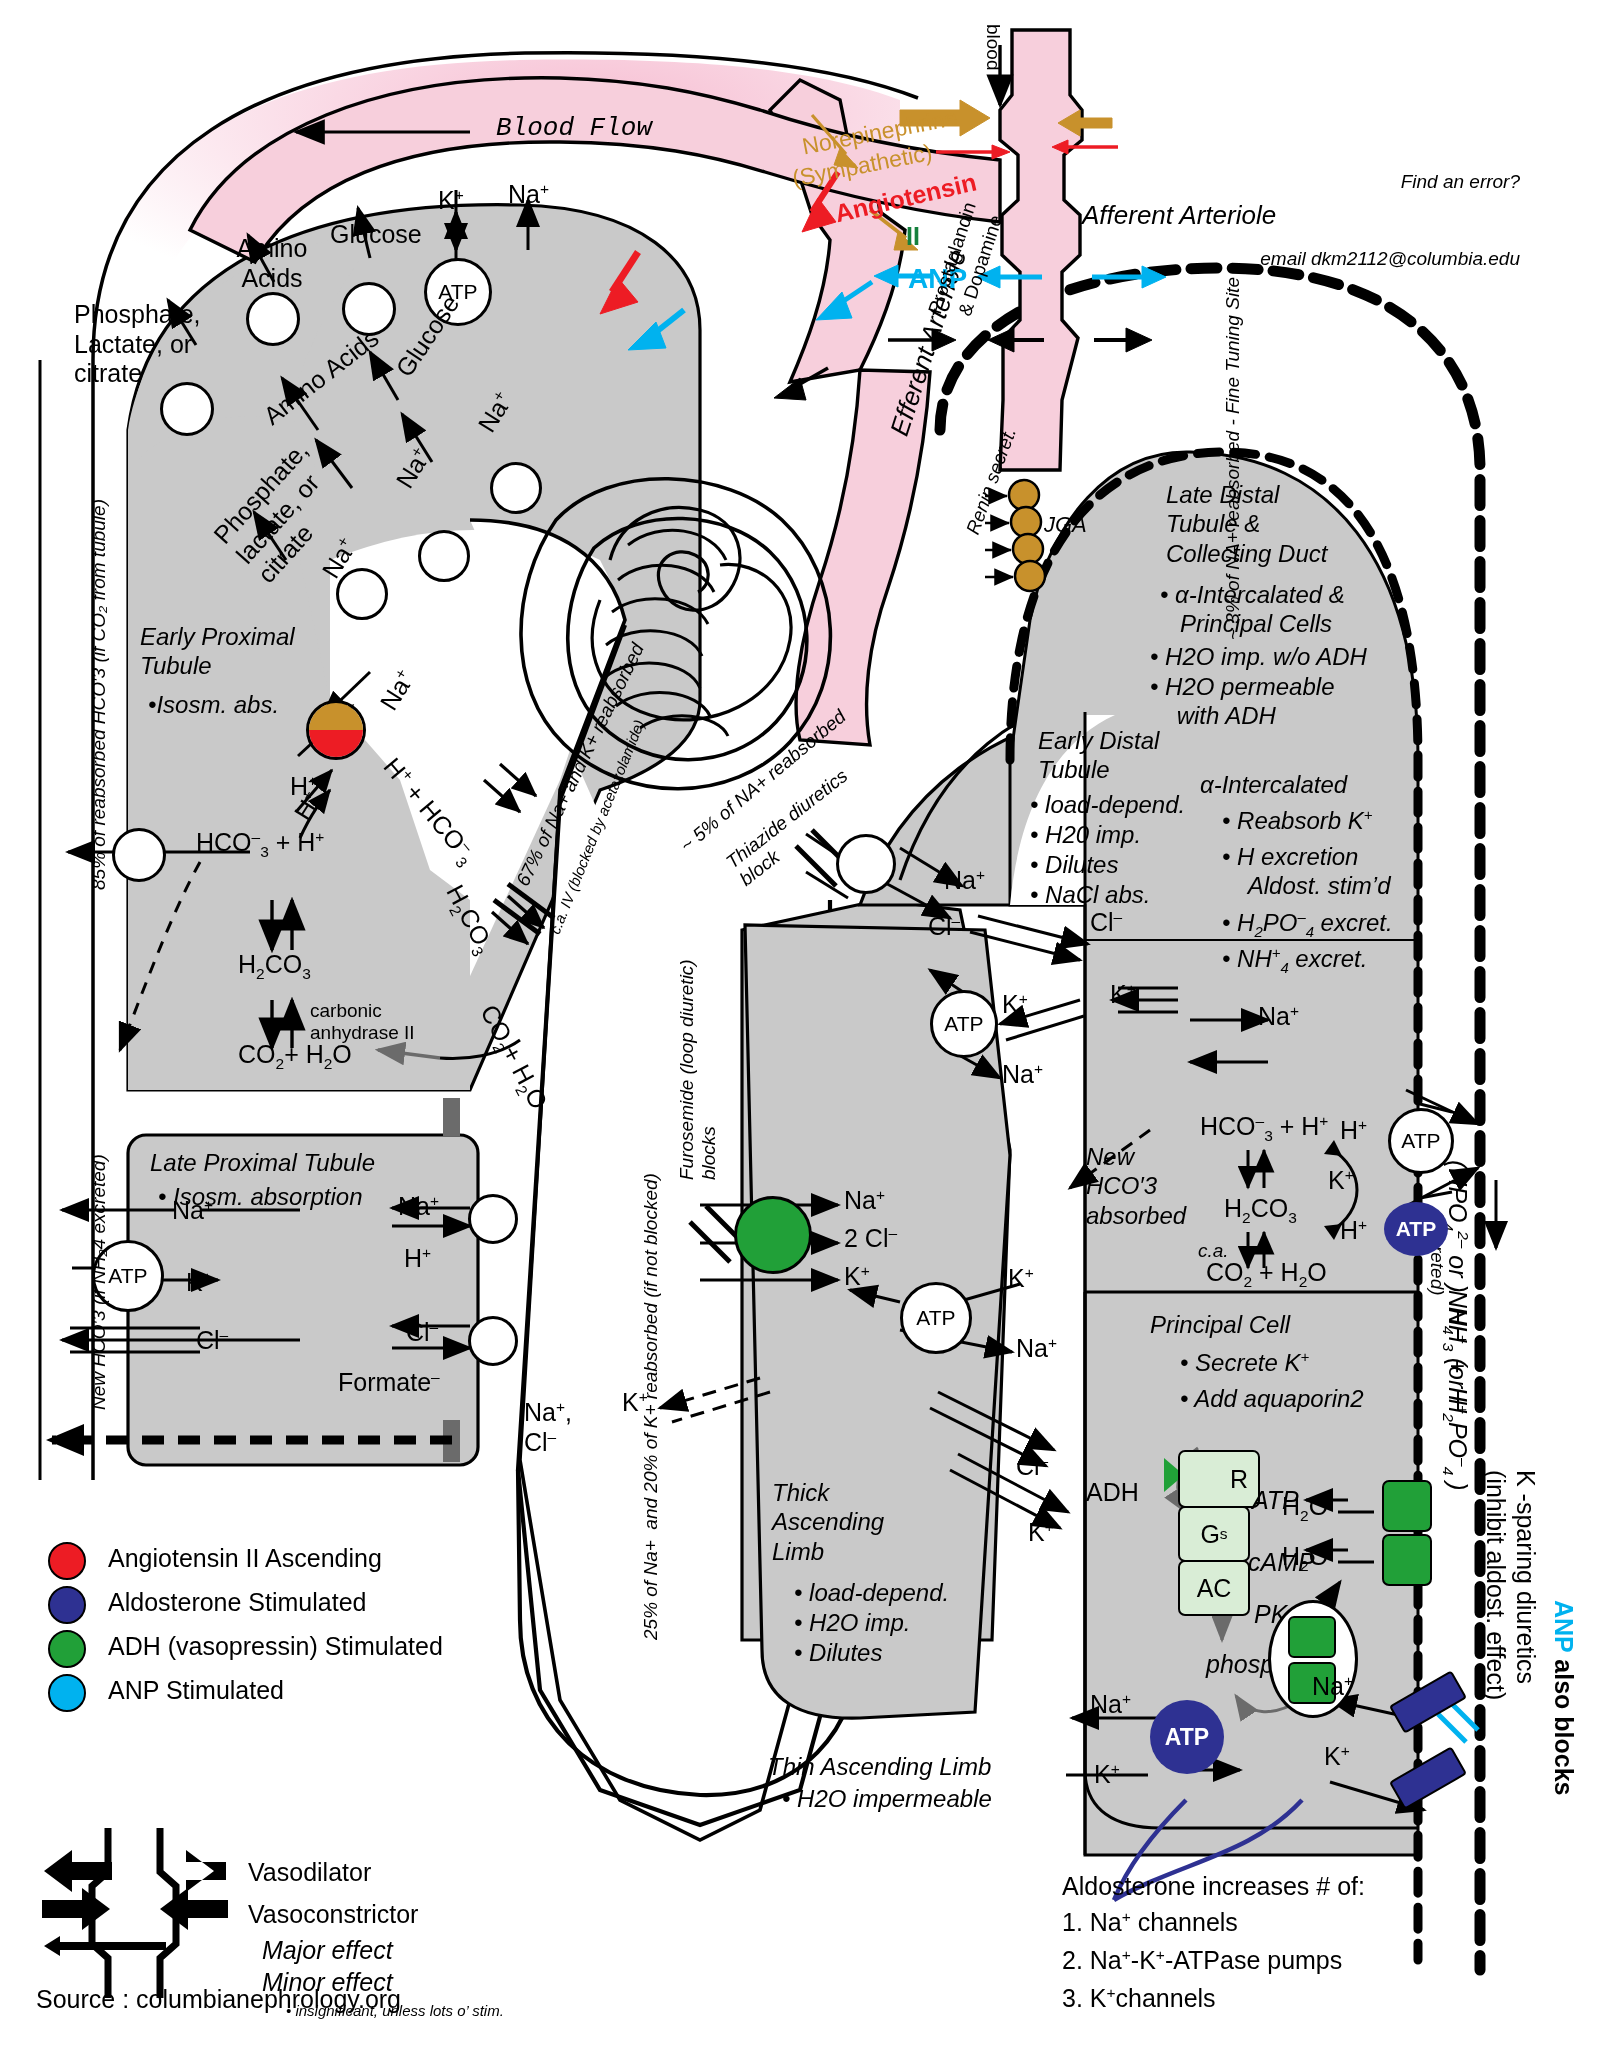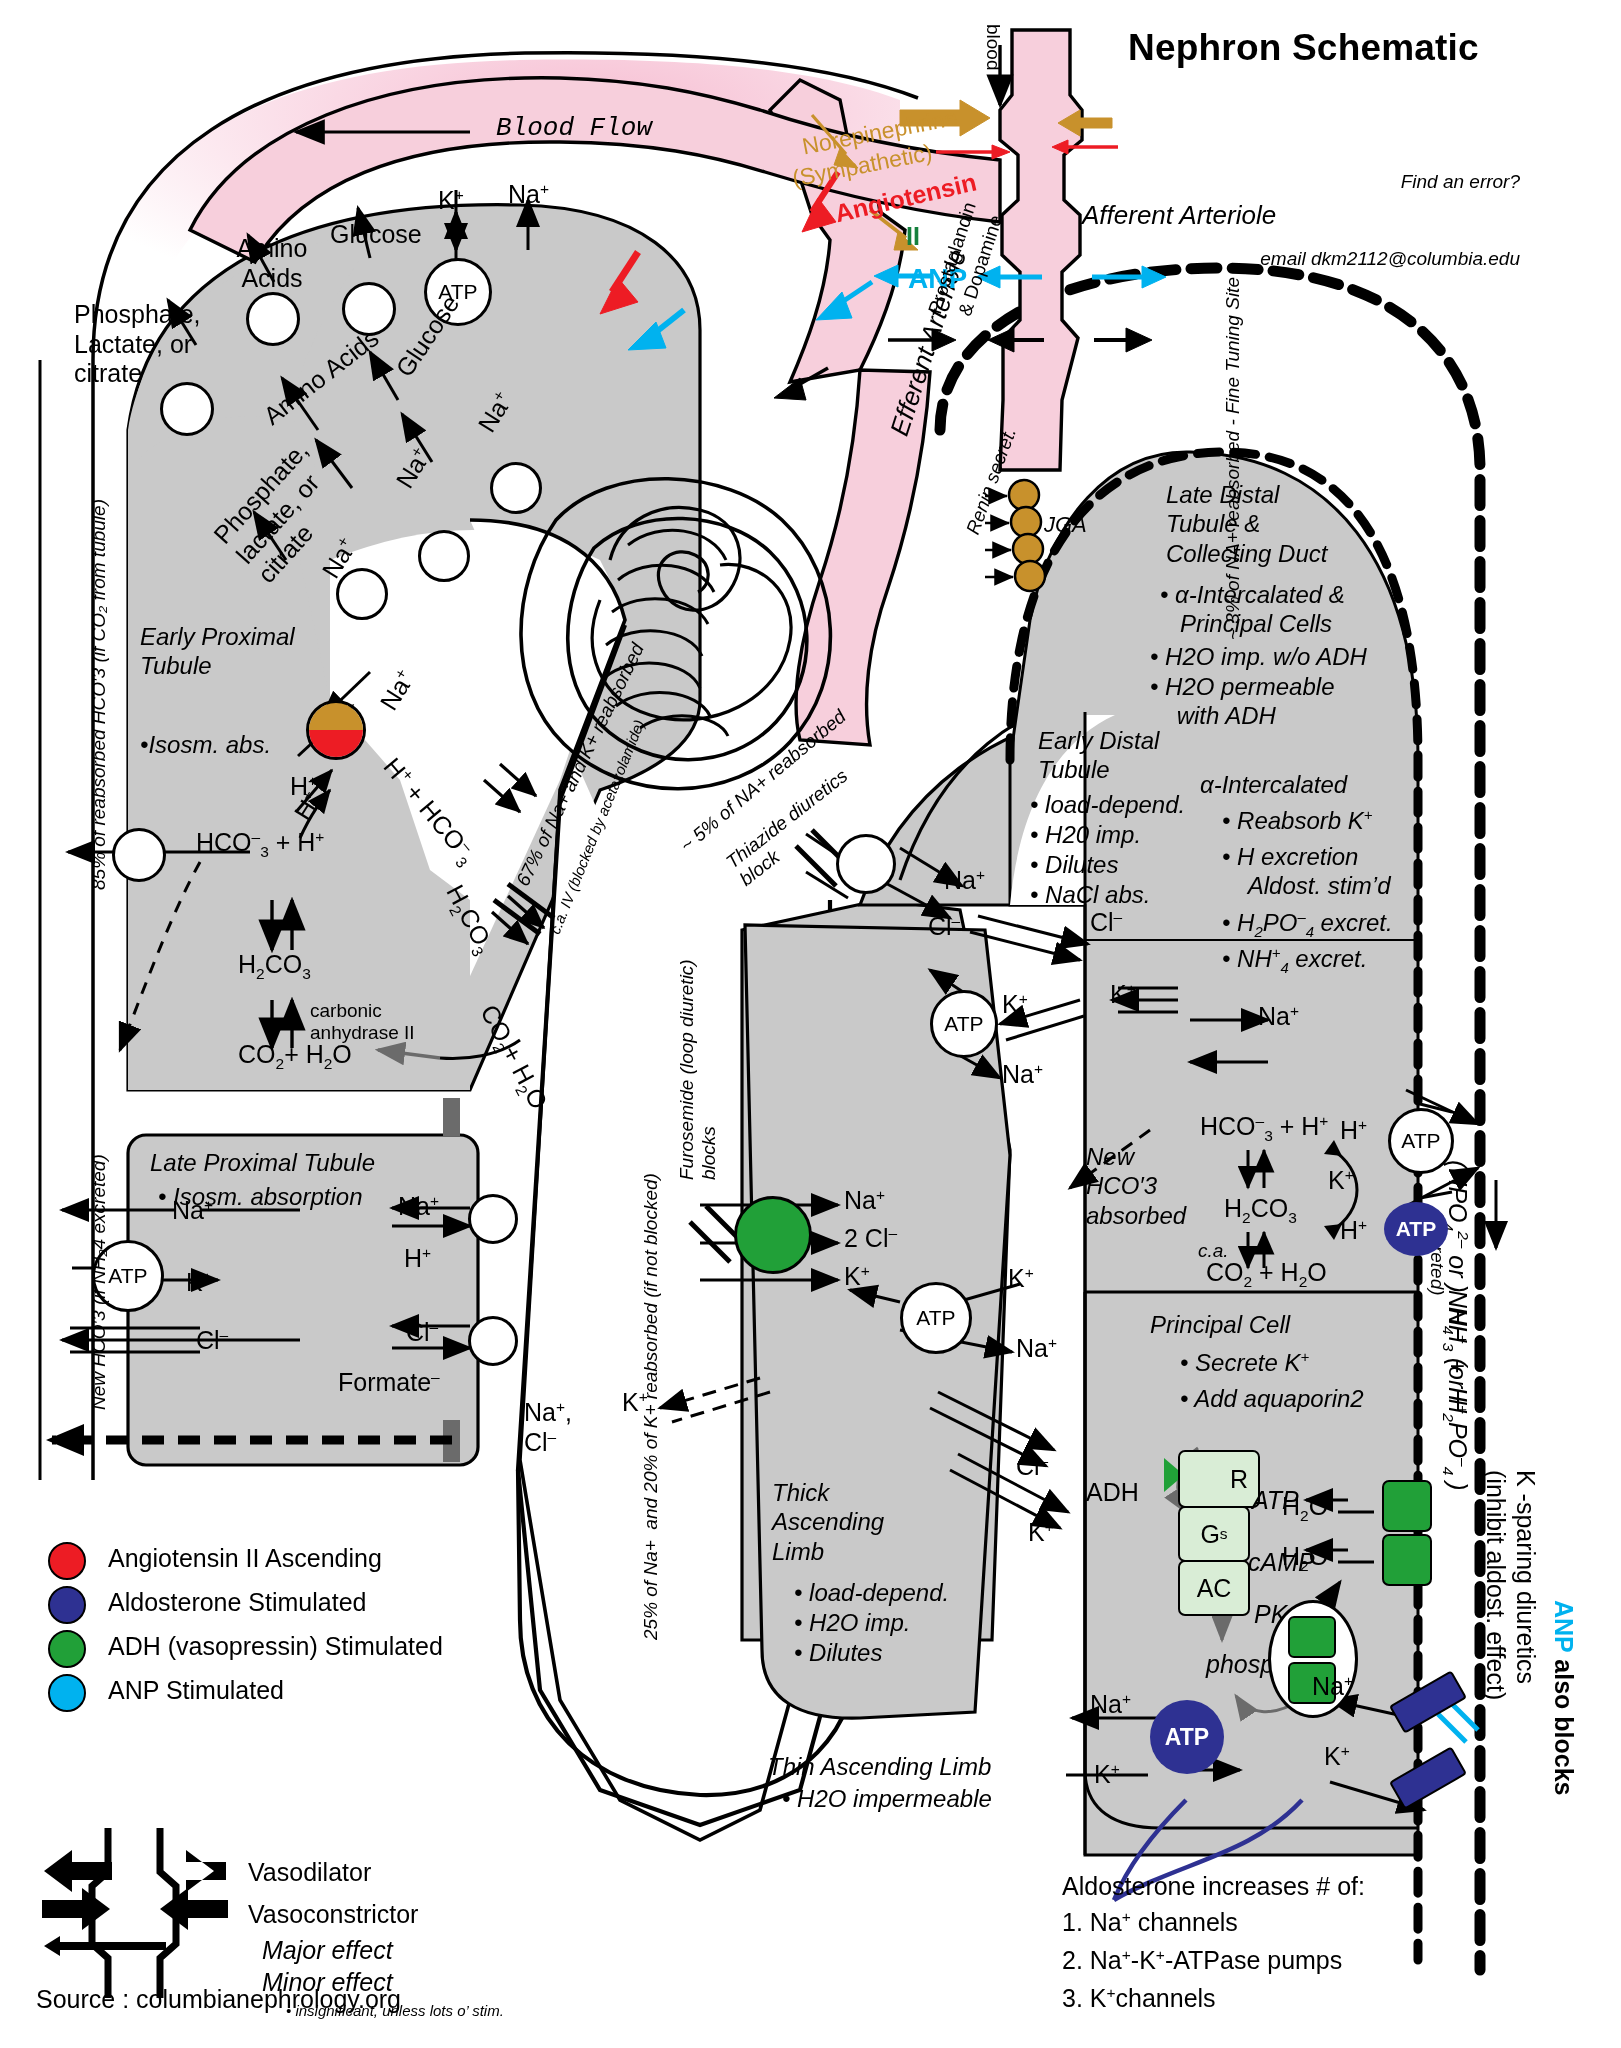--- a/index.html
+++ b/index.html
@@ -400,21 +400,20 @@
       <path d="M44 1862 L84 1862 L84 1850 L112 1871 L84 1892 L84 1880 L44 1880 Z" transform="translate(0,0) rotate(180 78 1871)"></path>
       <path d="M186 1850 L214 1871 L186 1892 L186 1880 L226 1880 L226 1862 L186 1862 Z"></path>
       <path d="M42 1900 L82 1900 L82 1888 L110 1909 L82 1930 L82 1918 L42 1918 Z"></path>
       <path d="M188 1888 L160 1909 L188 1930 L188 1918 L228 1918 L228 1900 L188 1900 Z" transform="translate(0,0)"></path>
       <path d="M44 1942 L150 1942 L150 1936 L166 1946 L150 1956 L150 1950 L44 1950 Z" transform="translate(0,0) rotate(180 105 1946)"></path>
       <path d="M186 1936 L186 1956 L228 1956 L228 1936 Z" opacity="0"></path>
     </g>
 
   </svg>
 
-  <div class="t title" style="left:1128px;top:26px;">Nephron Schematic</div>
   <div class="t contact rt" style="left:1140px;top:118px;width:380px;">
     <div>Find an error?</div>
     <div>email dkm2112@columbia.edu</div>
   </div>
 
   <div class="t" style="left:36px;top:1985px;font-size:25px;">Source : columbianephrology.org</div>
 
   <div class="t small rot" style="left:1004px;top:24px;transform:rotate(90deg);">blood</div>
   <div class="t it" style="left:496px;top:113px;font-size:26px;font-family:Liberation Mono, monospace;">Blood Flow</div>
   <div class="t it" style="left:1082px;top:200px;font-size:26px;">Afferent Arteriole</div>
@@ -450,21 +449,21 @@
 
   <div class="t lbl rot" style="left:472px;top:422px;transform:rotate(-58deg);transform-origin:0 0;">Na<sup>+</sup></div>
   <div class="t lbl rot" style="left:390px;top:478px;transform:rotate(-58deg);transform-origin:0 0;">Na<sup>+</sup></div>
   <div class="t lbl rot" style="left:316px;top:568px;transform:rotate(-58deg);transform-origin:0 0;">Na<sup>+</sup></div>
 
   <div class="circ" style="left:490px;top:462px;width:46px;height:46px;"></div>
   <div class="circ" style="left:418px;top:530px;width:46px;height:46px;"></div>
   <div class="circ" style="left:336px;top:568px;width:46px;height:46px;"></div>
 
   <div class="t box" style="left:140px;top:622px;width:250px;"><span>Early Proximal<br>Tubule</span></div>
-  <div class="t box" style="left:140px;top:690px;margin-top:40px;">•Isosm. abs.</div>
+  <div class="t box" style="left:148px;top:690px;">•Isosm. abs.</div>
 
   <div class="abs" style="left:306px;top:700px;width:54px;height:54px;border:3px solid #000;border-radius:50%;overflow:hidden;">
     <div style="height:50%;background:#c8912c;"></div>
     <div style="height:50%;background:#ed1c24;"></div>
   </div>
 
   <div class="t lbl rot" style="left:374px;top:700px;transform:rotate(-58deg);transform-origin:0 0;">Na<sup>+</sup></div>
   <div class="t lbl rot" style="left:288px;top:810px;transform:rotate(-58deg);transform-origin:0 0;">H<sup>+</sup></div>
   <div class="t lbl rot" style="left:400px;top:752px;transform:rotate(50deg);transform-origin:0 0;">H<sup>+</sup> + HCO<sup>–</sup><sub>3</sub></div>
   <div class="t lbl rot" style="left:466px;top:880px;transform:rotate(62deg);transform-origin:0 0;">H<sub>2</sub>CO<sub>3</sub></div>

